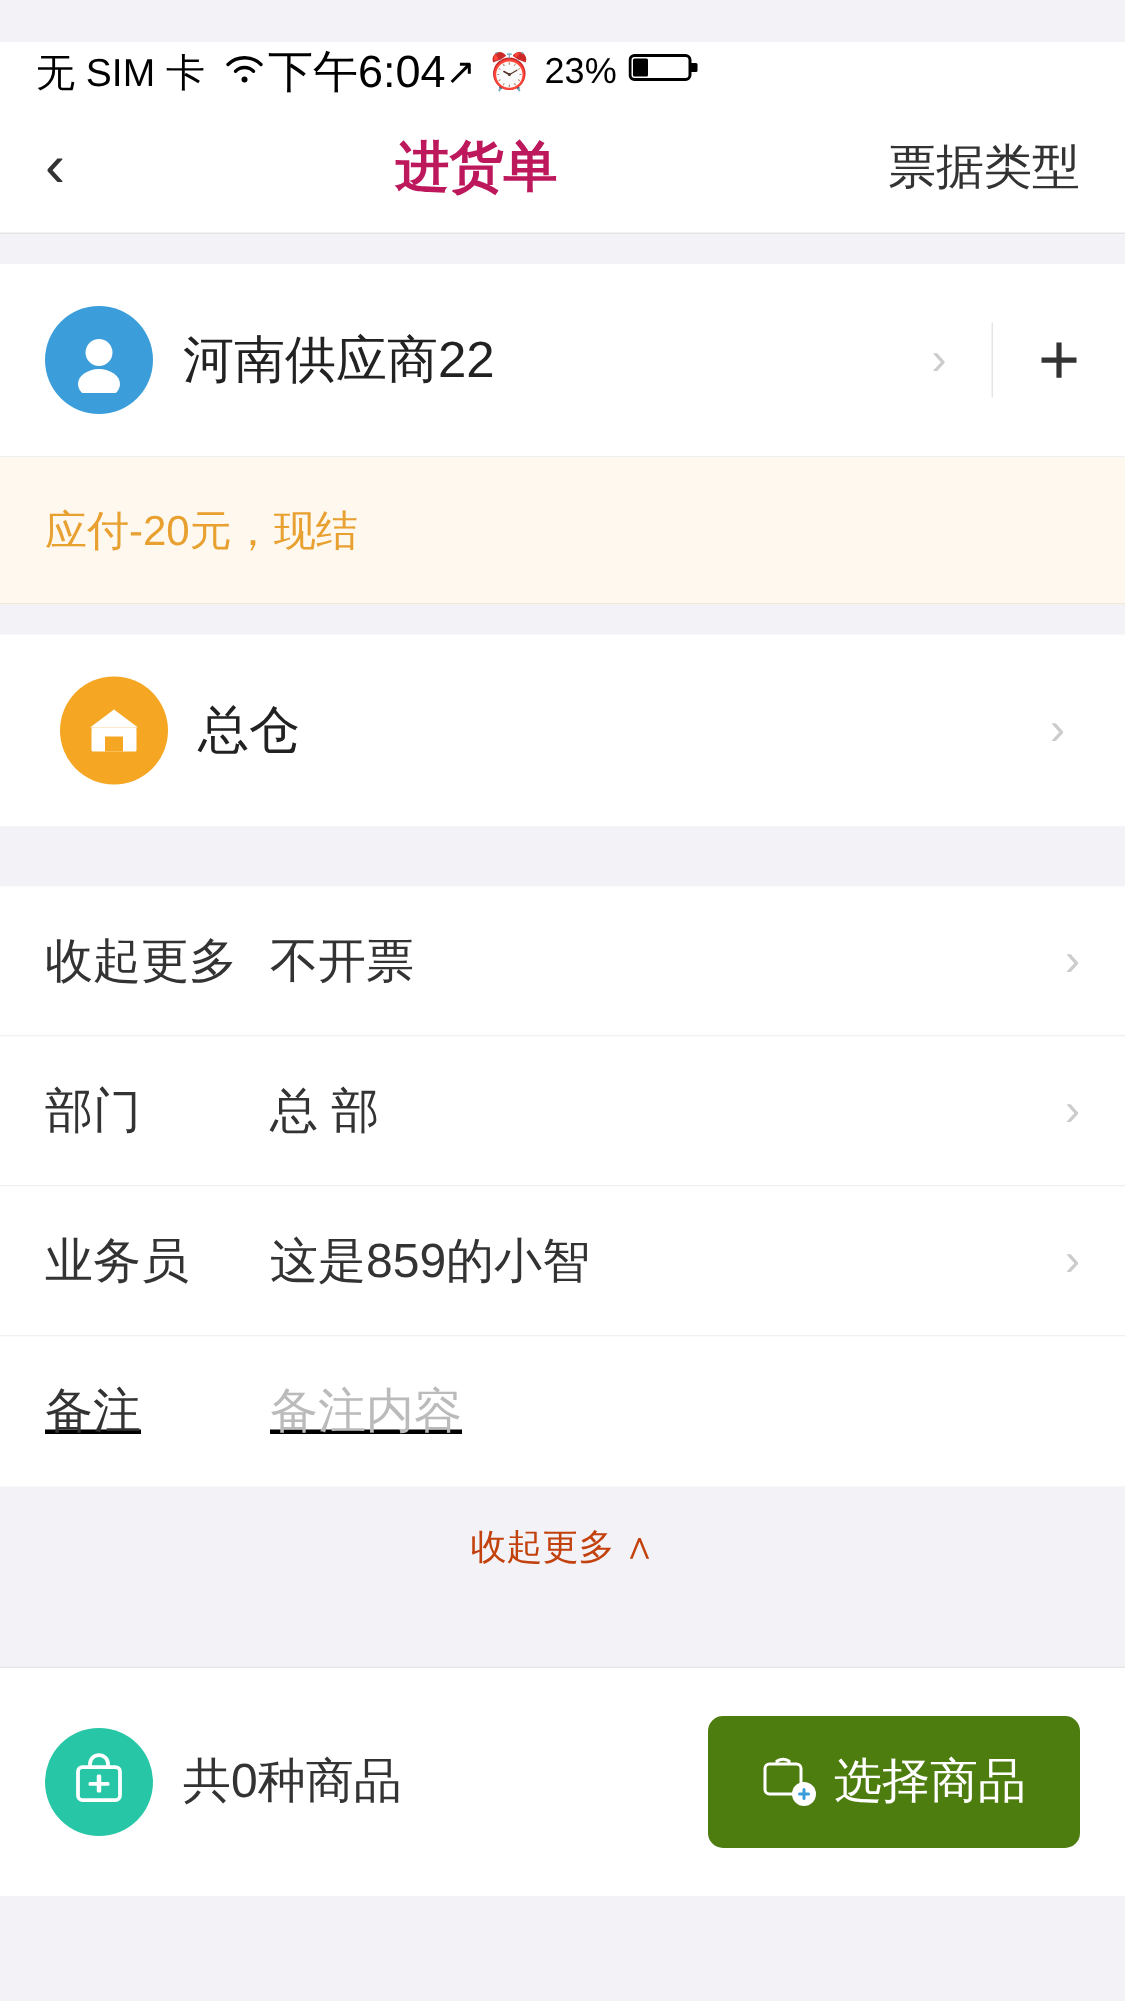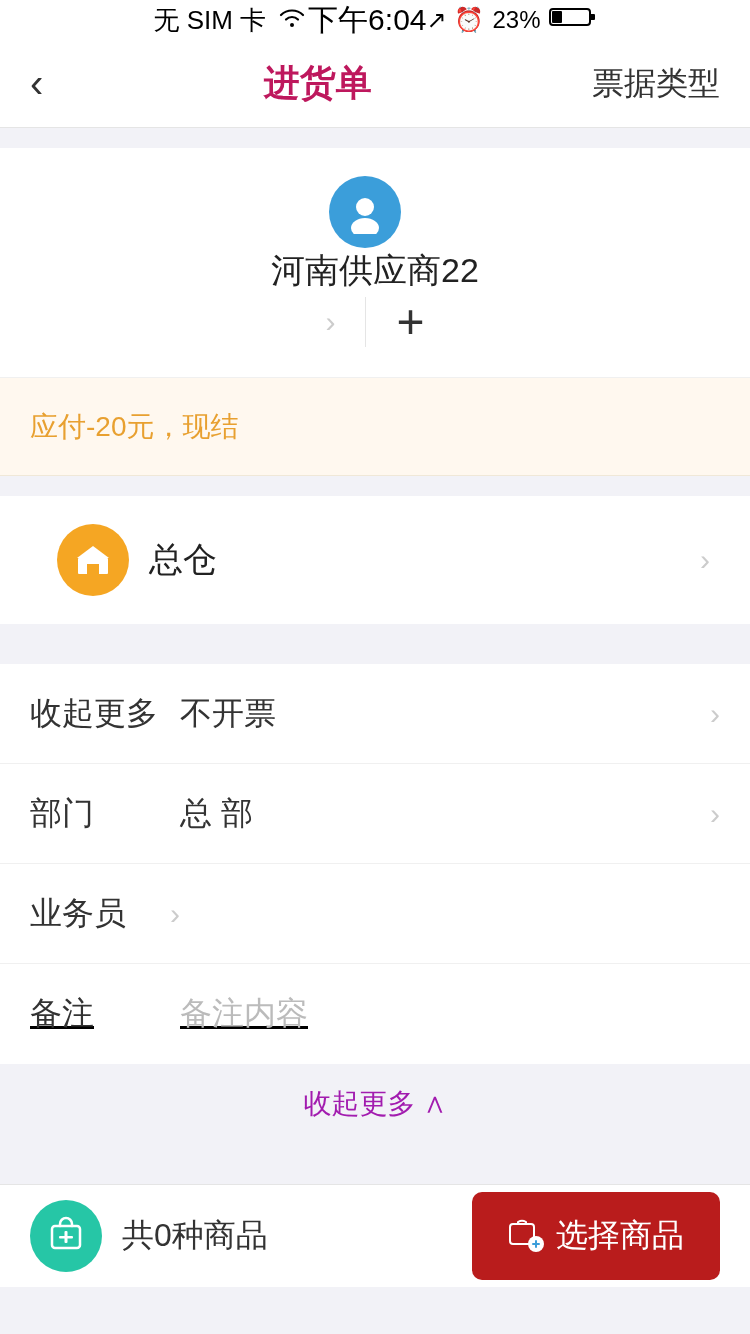--- a/index.html
+++ b/index.html
@@ -12,24 +12,25 @@
       font-size: 32px;
     }
 
     
     .status-bar {
       width: 100%;
       height: 40px;
       background: #fff;
       display: flex;
       align-items: center;
-      justify-content: center;
-      padding: 0 8px;
+      justify-content: flex-start;
+      padding: 0 24px;
       font-size: 26px;
       color: #000;
+      margin-top: 28px;
     }
     .status-left { display: flex; align-items: center; gap: 10px; }
     .status-center { font-size: 30px; font-weight: 500; }
     .status-right { display: flex; align-items: center; gap: 8px; font-size: 24px; }
 
     
     .nav-bar {
       width: 100%;
       height: 88px;
       background: #fff;
@@ -67,21 +68,20 @@
       margin-bottom: 0;
     }
 
     
     .supplier-row {
       display: flex;
       align-items: center;
       padding: 28px 30px;
       background: #fff;
       border-bottom: 1px solid #f0f0f0;
-      flex-direction: column;
     }
     .supplier-avatar {
       width: 72px;
       height: 72px;
       border-radius: 50%;
       background: #3b9eda;
       display: flex;
       align-items: center;
       justify-content: center;
       margin-right: 20px;
@@ -122,21 +122,20 @@
       font-size: 28px;
       color: #e8a030;
     }
 
     
     .warehouse-row {
       display: flex;
       align-items: center;
       padding: 28px 40px;
       background: #fff;
-      margin-left: 17px;
     }
     .warehouse-icon-wrap {
       width: 72px;
       height: 72px;
       border-radius: 50%;
       background: #f5a623;
       display: flex;
       align-items: center;
       justify-content: center;
       margin-right: 20px;
@@ -184,28 +183,28 @@
     
     .collapse-btn {
       background: #f2f2f7;
       height: 80px;
       display: flex;
       align-items: center;
       justify-content: center;
       cursor: pointer;
     }
     .collapse-text {
-      font-size: 28px;
-      color: #a21caf;
+      font-size: 24px;
+      color: #c2410c;
     }
 
     
     .bottom-bar {
       background: #fff;
-      padding: 7px 30px;
+      padding: 32px 30px;
       display: flex;
       align-items: center;
       justify-content: space-between;
       border-top: 1px solid #e5e5e5;
       margin-top: 20px;
     }
     .product-count-wrap {
       display: flex;
       align-items: center;
       gap: 20px;
@@ -218,21 +217,21 @@
       display: flex;
       align-items: center;
       justify-content: center;
       flex-shrink: 0;
     }
     .product-count-text {
       font-size: 32px;
       color: #333;
     }
     .select-btn {
-      background: #b91c1c;
+      background: #4d7c0f;
       border-radius: 10px;
       padding: 22px 36px;
       display: flex;
       align-items: center;
       gap: 12px;
       cursor: pointer;
     }
     .select-btn-text {
       font-size: 32px;
       color: #fff;
@@ -325,20 +324,21 @@
   </div>
 
   <div class="form-row">
     <span class="form-label">部门</span>
     <span class="form-value">总 部</span>
     <span class="chevron-icon">›</span>
   </div>
 
   <div class="form-row">
     <span class="form-label">业务员</span>
+    <span class="form-value">这是859的小智</span>
     <span class="chevron-icon">›</span>
   </div>
 
   <div class="form-row">
     <span class="form-label">备注</span>
     <span class="form-value form-placeholder">备注内容</span>
   </div>
 
 </div>
 

